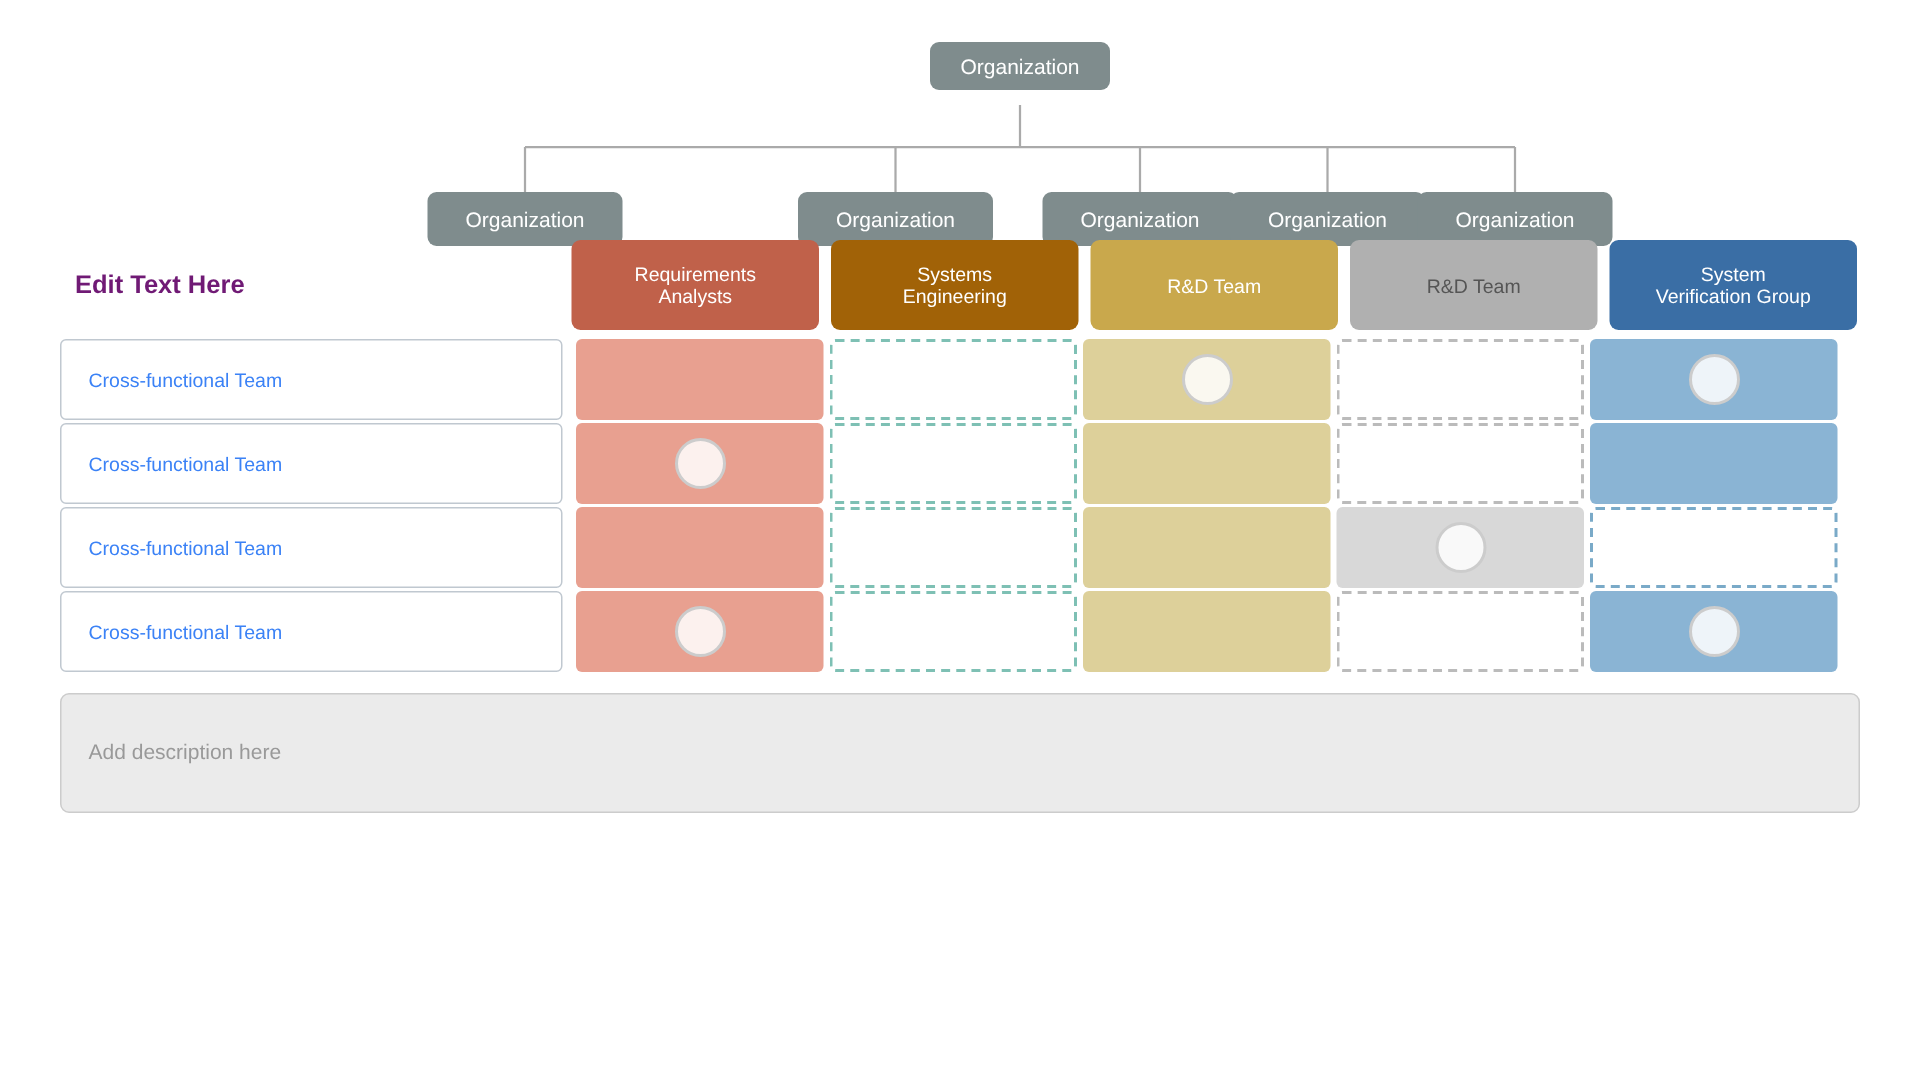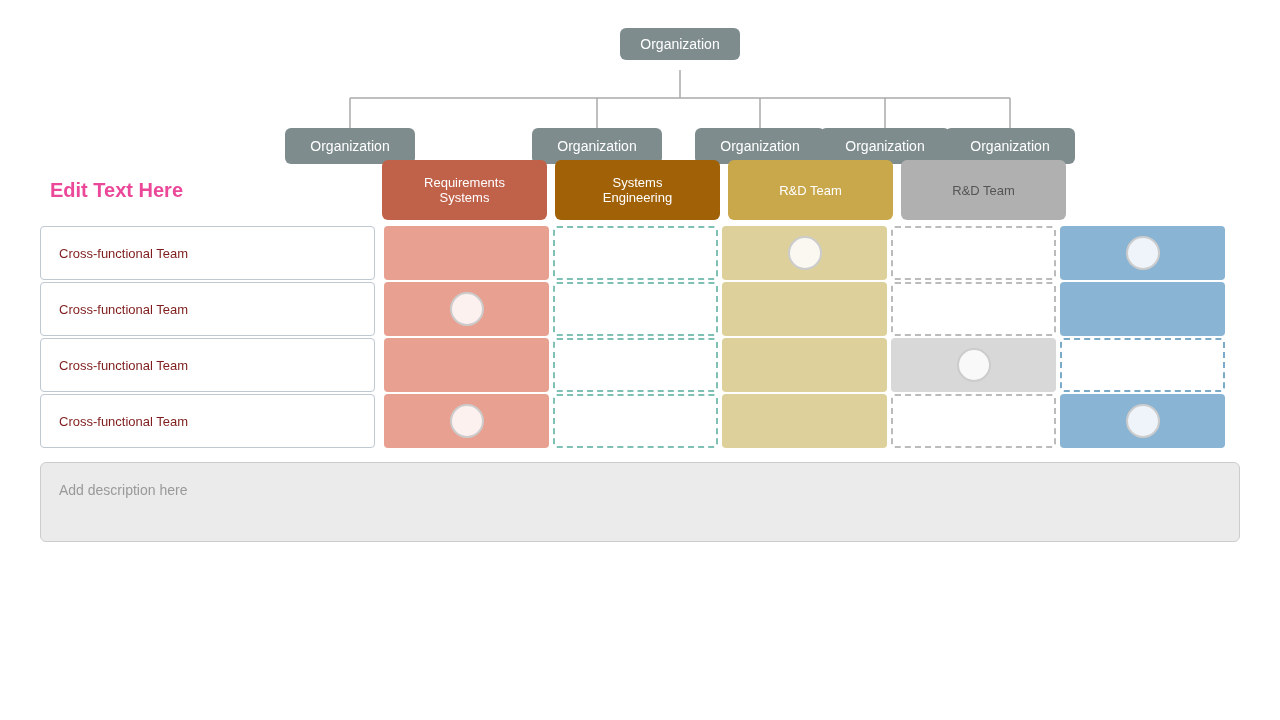--- a/index.html
+++ b/index.html
@@ -80,21 +80,21 @@
 
     .row-label {
       width: 335px;
       min-width: 335px;
       border: 1.5px solid #c0c8d0;
       border-radius: 4px;
       display: flex;
       align-items: center;
       padding-left: 18px;
       font-size: 13px;
-      color: #7f1d1d;
+      color: #3b82f6;
       background: #fff;
       margin-right: 7px;
     }
 
     .raci-cells {
       display: flex;
       gap: 0;
       flex: 1;
     }
 
@@ -123,35 +123,35 @@
       background: rgba(255,255,255,0.85);
       border: 2px solid #ccc;
     }
 
     
     .description-box {
       margin-top: 14px;
       border: 1.5px solid #ccc;
       border-radius: 6px;
       background: #ebebeb;
-      padding: 18px 18px;
+      padding: 30px 18px;
       min-height: 80px;
       width: 100%;
     }
 
     .description-text {
       color: #999;
       font-size: 14px;
     }
 
     
     .edit-label {
-      font-size: 20px;
+      font-size: 17px;
       font-weight: bold;
-      color: #ec4899;
+      color: #701a75;
       display: flex;
       align-items: center;
       height: 60px;
     }
 
     
     .tree-svg-container {
       position: relative;
       height: 130px;
     }
@@ -202,32 +202,36 @@
   </div>
 
   <div class="raci-area">
 
     <div style="display:flex; align-items:flex-end; margin-bottom:6px;">
       <div style="width:340px; padding-left:10px;" class="edit-label">Edit Text Here</div>
       <div style="display:flex; gap:4px;">
 
         <div class="team-header-cell team-req">
           <span style="white-space:pre-line; font-size:13px;">Requirements
-Systems</span>
+Analysts</span>
         </div>
         <div class="team-header-cell team-sys">
           <span style="white-space:pre-line; font-size:13px;">Systems
 Engineering</span>
         </div>
         <div class="team-header-cell team-rnd1">
           <span>R&amp;D Team</span>
         </div>
         <div class="team-header-cell team-rnd2">
           <span>R&amp;D Team</span>
         </div>
+        <div class="team-header-cell team-svr">
+          <span style="white-space:pre-line; font-size:13px;">System
+Verification Group</span>
+        </div>
       </div>
     </div>
 
     <div class="raci-rows" id="raci-rows-container">
     <div class="raci-row">
           <div class="row-label">Cross-functional Team</div>
           <div class="raci-cells">
             <div class="raci-cell cell-req"></div>
             <div class="raci-cell" style="background: transparent; border: 2px dashed rgb(126, 192, 180);"></div>
             <div class="raci-cell cell-rnd1">

